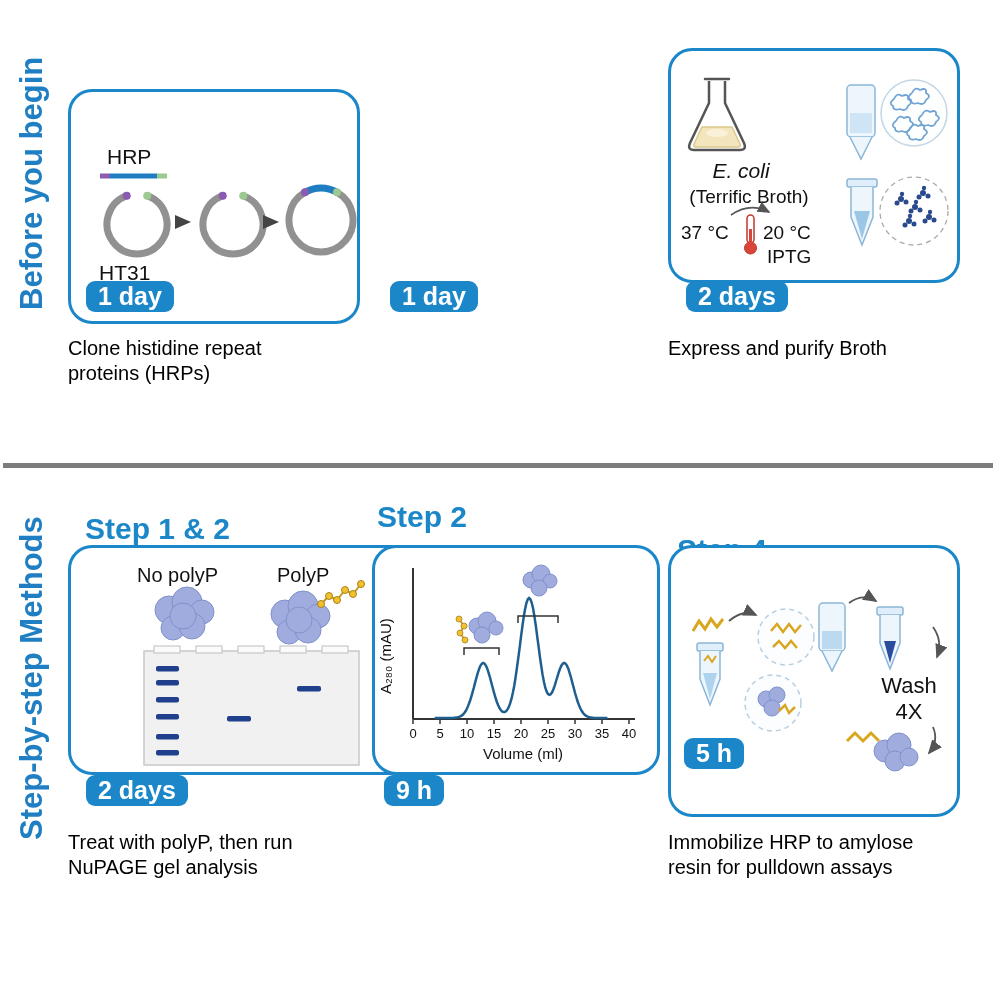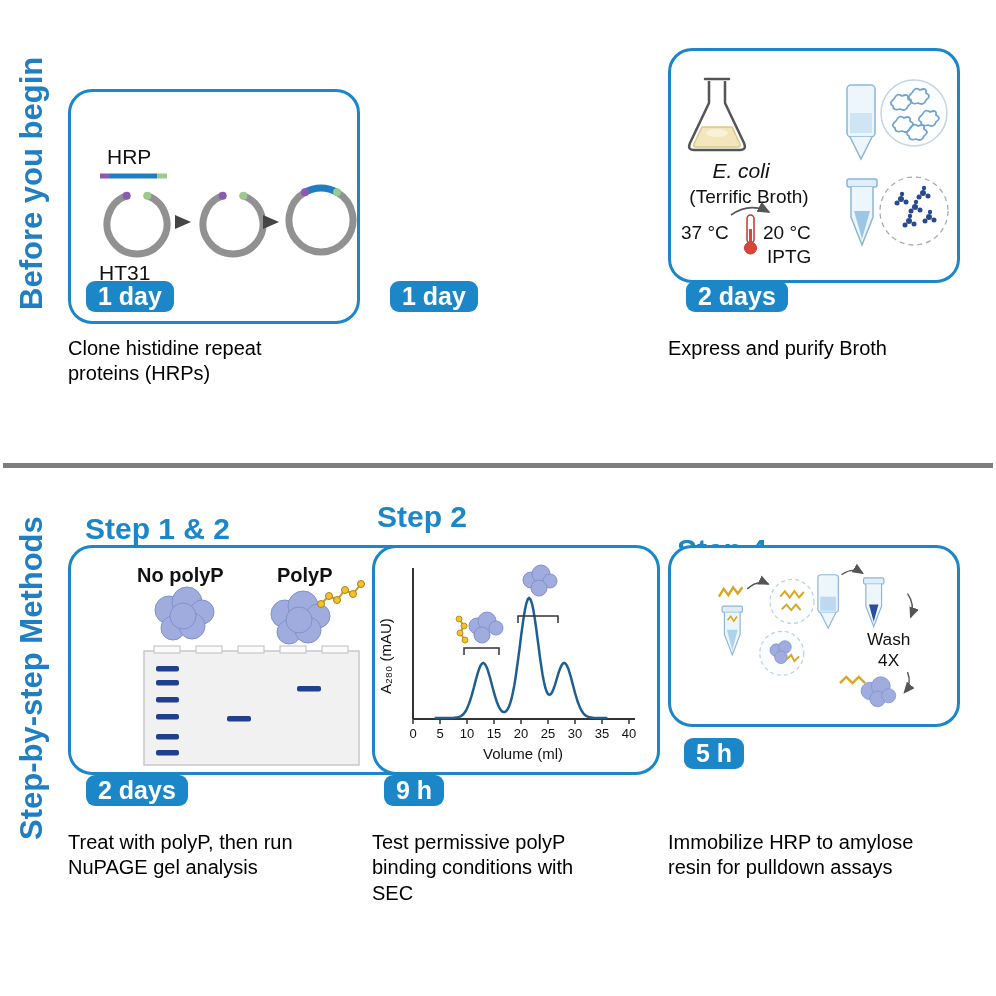--- a/index.html
+++ b/index.html
@@ -134,21 +134,21 @@
 
   <div class="caption" style="left:68px; top:336px; width:215px;">Clone histidine repeat proteins (HRPs)</div>
   <div class="caption" style="left:668px; top:336px; width:250px;">Express and purify Broth</div>
 
   <div class="divider"></div>
 
   <div class="step-header" style="left:85px; top:500px;margin-top:12px;">Step 1 &amp; 2</div>
   <div class="step-header" style="left:377px; top:500px;">Step 2</div>
   <div class="step-header" style="left:677px; top:500px;margin-top:33px;">Step 4</div>
 
-  <div class="panel" style="left:68px; top:545px; width:348px; height:230px;font-weight:bold;">
+  <div class="panel" style="left:68px; top:545px; width:348px; height:230px;">
     <svg viewBox="0 0 286 224">
       <text x="38" y="34" font-size="20">No polyP</text>
       <text x="178" y="34" font-size="20">PolyP</text>
       <g fill="#9facdd" stroke="#8191cc" stroke-width="1">
         <circle cx="70" cy="62" r="14"></circle>
           <circle cx="88" cy="54" r="15"></circle>
           <circle cx="103" cy="64" r="12"></circle>
         <circle cx="74" cy="80" r="12"></circle>
           <circle cx="93" cy="78" r="13"></circle>
           <circle cx="84" cy="68" r="13"></circle>
@@ -241,21 +241,21 @@
       </g>
       <g fill="#9facdd" stroke="#8191cc" stroke-width="1">
         <circle cx="156" cy="32" r="8"></circle>
           <circle cx="166" cy="26" r="9"></circle>
         <circle cx="175" cy="33" r="7"></circle>
           <circle cx="164" cy="40" r="8"></circle>
       </g>
     </svg>
   </div>
 
-  <div class="panel" style="left:668px; top:545px; width:292px; height:182px;">
+  <div class="panel" style="left:668px; top:545px; width:292px; height:272px;">
     <svg viewBox="0 0 286 224">
       <defs>
         <marker id="ah6" markerWidth="9" markerHeight="8" refX="7" refY="3.5" orient="auto">
           <path d="M0 0 L8 3.5 L0 7 Z" fill="#555"></path>
         </marker>
       </defs>
       <polyline points="22,62 28,52 34,60 40,50 46,58 52,50" fill="none" stroke="#d9a620" stroke-width="3"></polyline>
       <g>
         <rect x="26" y="74" width="26" height="8" rx="2" fill="#dfeefa" stroke="#8bb6d8" stroke-width="1.5"></rect>
         <path d="M29 82 L29 110 L39 136 L49 110 L49 82" fill="#eef6fd" stroke="#8bb6d8" stroke-width="1.5"></path>
@@ -302,16 +302,15 @@
         </g>
       </g>
     </svg>
   </div>
 
   <div class="badge" style="left:86px; top:775px;">2 days</div>
   <div class="badge" style="left:384px; top:775px;">9 h</div>
   <div class="badge" style="left:684px; top:738px;">5 h</div>
 
   <div class="caption" style="left:68px; top:830px; width:245px;">Treat with polyP, then run NuPAGE gel analysis</div>
-  <div class="caption" style="left:372px; top:830px; width:215px;">Test permissive polyP binding conditions with SEC</div>
   <div class="caption" style="left:668px; top:830px; width:255px;">Immobilize HRP to amylose resin for pulldown assays</div>
 
 </div>
 
 </body></html>

